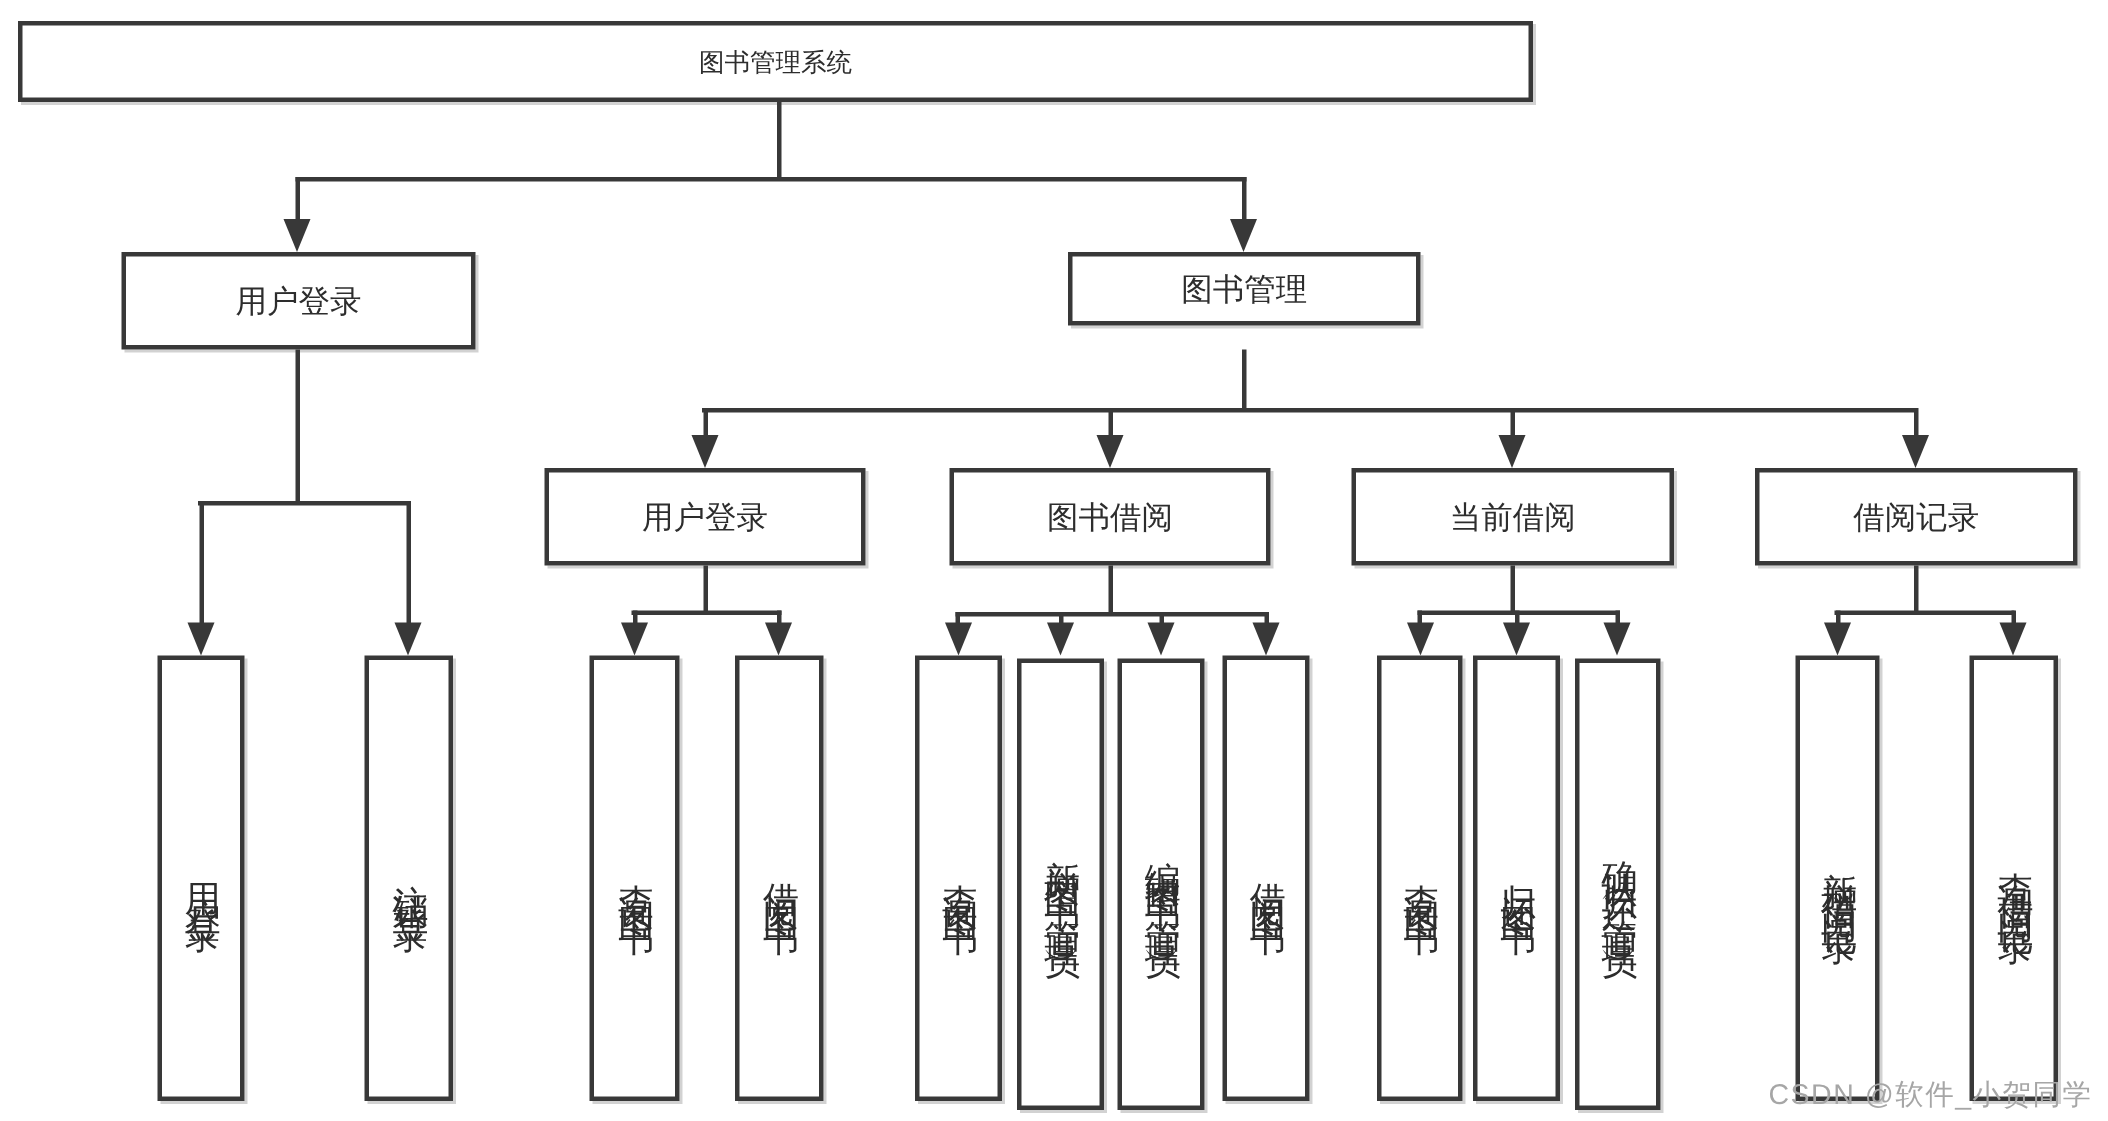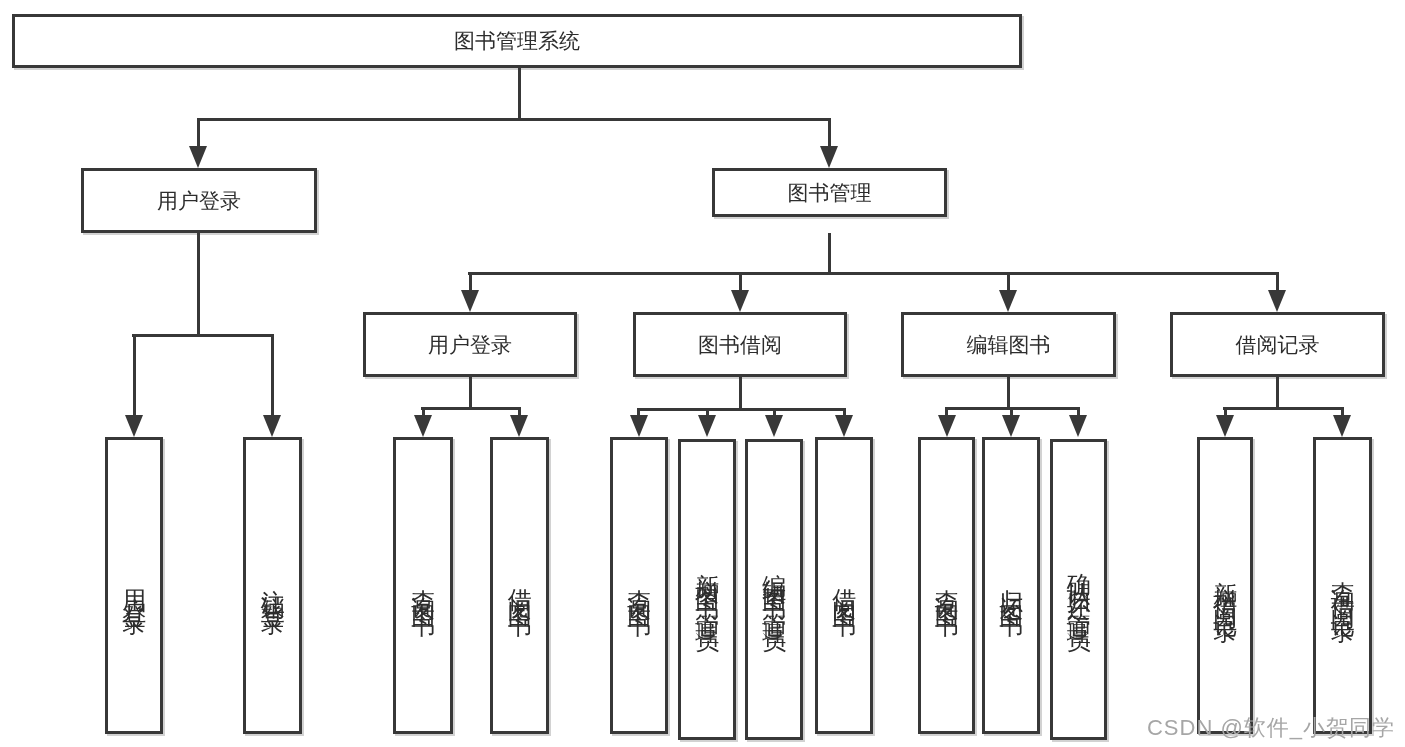--- a/index.html
+++ b/index.html
@@ -8,21 +8,21 @@
     font-family:"Liberation Sans","DejaVu Sans",sans-serif;
     overflow:hidden;
   }
   .node{
     position:absolute;box-sizing:border-box;
     border:3px solid #383838;background:#ffffff;
     display:flex;align-items:center;justify-content:center;
     color:#2d2d2d;font-size:21px;
     box-shadow:2px 2px 0 rgba(155,155,155,0.45);
   }
-  .root{border-width:3px;font-size:21px;}
+  .root{border-width:3px;font-size:17px;}
   .vnode{
     position:absolute;box-sizing:border-box;
     border:3px solid #383838;background:#ffffff;
     display:flex;align-items:center;justify-content:center;
     color:#2d2d2d;
     box-shadow:2px 2px 0 rgba(155,155,155,0.45);
   }
   .vtext{
     writing-mode:vertical-rl;text-orientation:mixed;
     font-size:24px;line-height:1.1;letter-spacing:8px;
@@ -31,21 +31,21 @@
   .hline{position:absolute;height:3px;background:#383838;}
   .vline{position:absolute;width:3px;background:#383838;}
   .arrow{
     position:absolute;width:0;height:0;
     border-left:9px solid transparent;
     border-right:9px solid transparent;
     border-top:22px solid #383838;
   }
   .watermark{
     position:absolute;right:10px;bottom:4px;
-    color:#a6a6a6;font-size:22px;letter-spacing:1px;
+    color:#a6a6a6;font-size:19px;letter-spacing:1px;
     white-space:nowrap;
   }
 </style>
 </head>
 <body>
 
 <div class="node root" style="left:12px;top:14px;width:1010px;height:54px;">
   <span>图书管理系统</span>
 </div>
 
@@ -59,21 +59,21 @@
 
 <div class="node" style="left:363px;top:312px;width:214px;height:65px;">
   <span>用户登录</span>
 </div>
 
 <div class="node" style="left:633px;top:312px;width:214px;height:65px;">
   <span>图书借阅</span>
 </div>
 
 <div class="node" style="left:901px;top:312px;width:215px;height:65px;">
-  <span>编辑图书</span>
+  <span>当前借阅</span>
 </div>
 
 <div class="node" style="left:1170px;top:312px;width:215px;height:65px;">
   <span>借阅记录</span>
 </div>
 
 <div class="vnode" style="left:105px;top:437px;width:58px;height:297px;">
   <span class="vtext">用户登录</span>
 </div>
 

